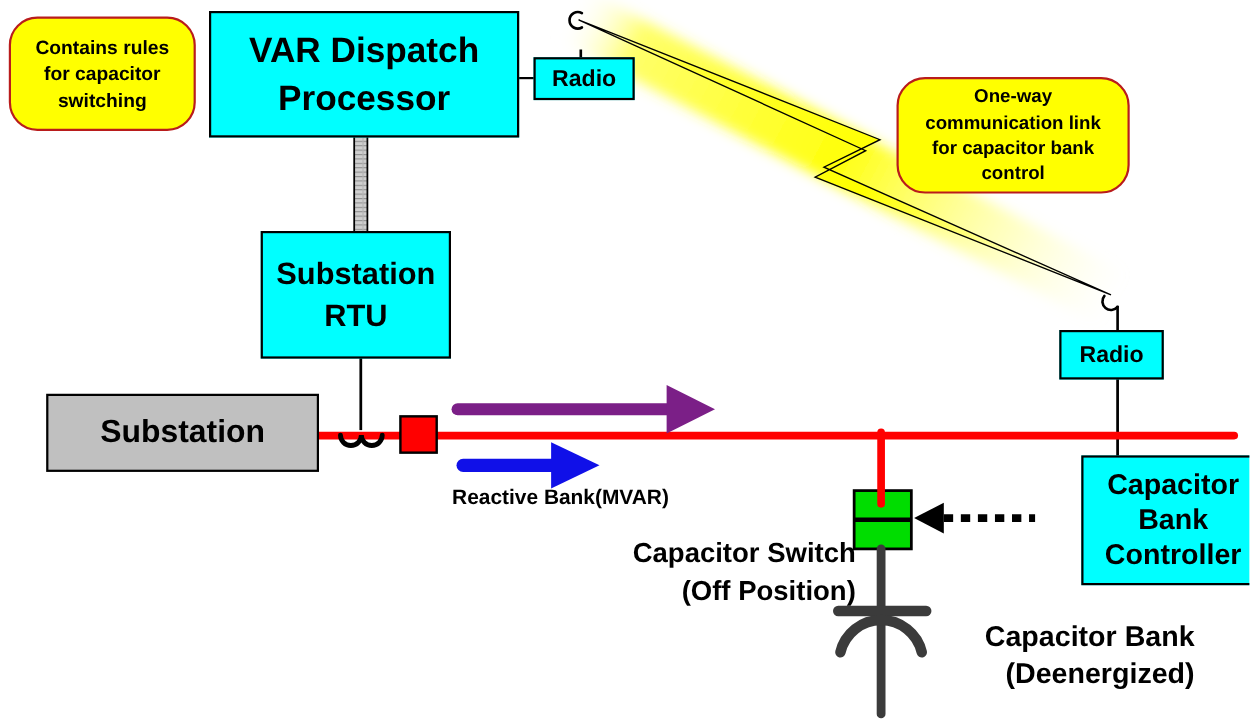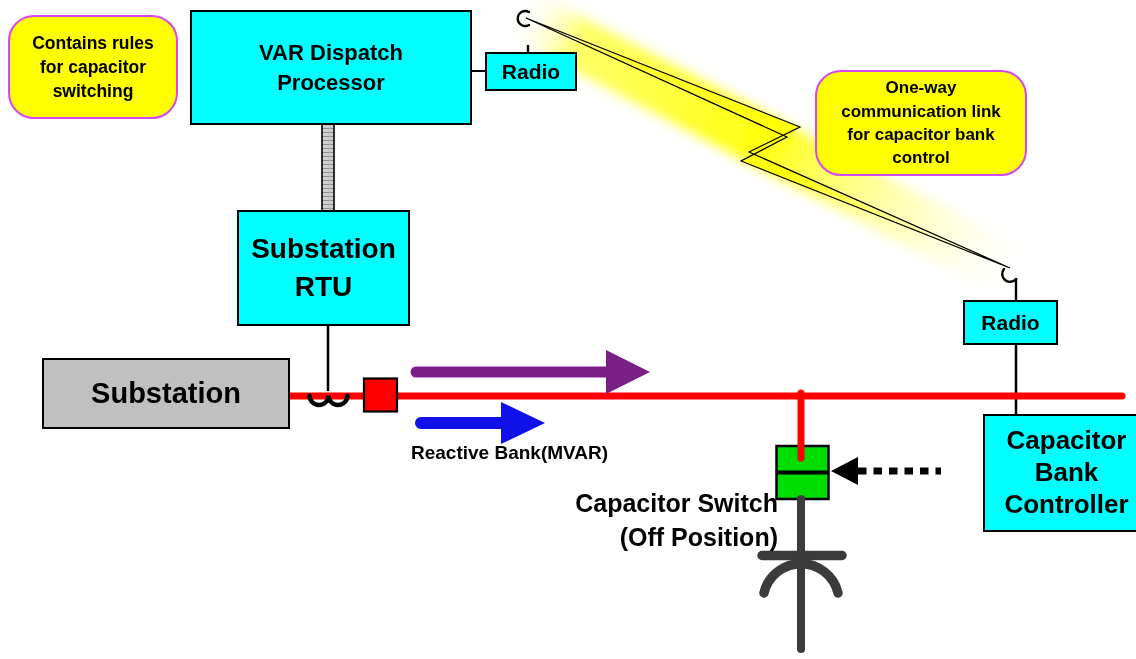--- a/index.html
+++ b/index.html
@@ -3,26 +3,26 @@
 <meta charset="utf-8">
 <style>
   html,body{margin:0;padding:0;background:#fff;}
   .canvas{position:relative;width:1136px;height:659px;background:#fff;
           font-family:"Liberation Sans",sans-serif;font-weight:bold;color:#000;overflow:hidden;}
   .layer{position:absolute;left:0;top:0;}
   .node{position:absolute;display:flex;align-items:center;justify-content:center;
         border:2.5px solid #000;background:var(--node-fill,#00FFFF);box-sizing:border-box;}
   .lbl{white-space:pre-line;text-align:center;}
   .callout{position:absolute;display:flex;align-items:center;justify-content:center;
-           border:2px solid #d946ef;border-radius:26px;background:var(--callout-fill,#FFFF00);
+           border:2px solid #b91c1c;border-radius:26px;background:var(--callout-fill,#FFFF00);
            box-sizing:border-box;font-size:17.5px;line-height:1.38;}
   .flow-label{position:absolute;font-size:19px;}
   .big-label{position:absolute;text-align:right;white-space:pre-line;}
 
-  #var-box{left:190px;top:10px;width:282px;height:115px;font-size:22px;line-height:1.35;}
+  #var-box{left:190px;top:10px;width:282px;height:115px;font-size:32px;line-height:1.35;}
   #radio-top{left:485px;top:52px;width:92px;height:39px;font-size:21px;}
   #rtu-box{left:237px;top:210px;width:173px;height:116px;font-size:28px;line-height:1.35;}
   #substation-box{left:42px;top:358px;width:248px;height:71px;font-size:29px;
                   background:var(--substation-fill,#C0C0C0);}
   #radio-right{left:963px;top:300px;width:95px;height:45px;font-size:21px;}
   #controller-box{left:983px;top:414px;width:167px;height:118px;font-size:26px;line-height:1.22;}
 
   #callout-rules{left:8px;top:15px;width:170px;height:104px;}
   #callout-measures{left:20px;top:212px;width:213px;height:108px;}
   #callout-oneway{left:815px;top:70px;width:212px;height:106px;font-size:17px;}
@@ -135,14 +135,16 @@
   <div class="node" id="controller-box">
     <span class="lbl">Capacitor
 Bank
 Controller</span>
   </div>
 
   <div class="flow-label" id="label-reactive">Reactive Bank(MVAR)</div>
 
   <div class="big-label" id="label-switch">Capacitor Switch
 (Off Position)</div>
+  <div class="big-label" id="label-bank">Capacitor Bank
+(Deenergized)</div>
 
 </div>
 
 </body></html>

